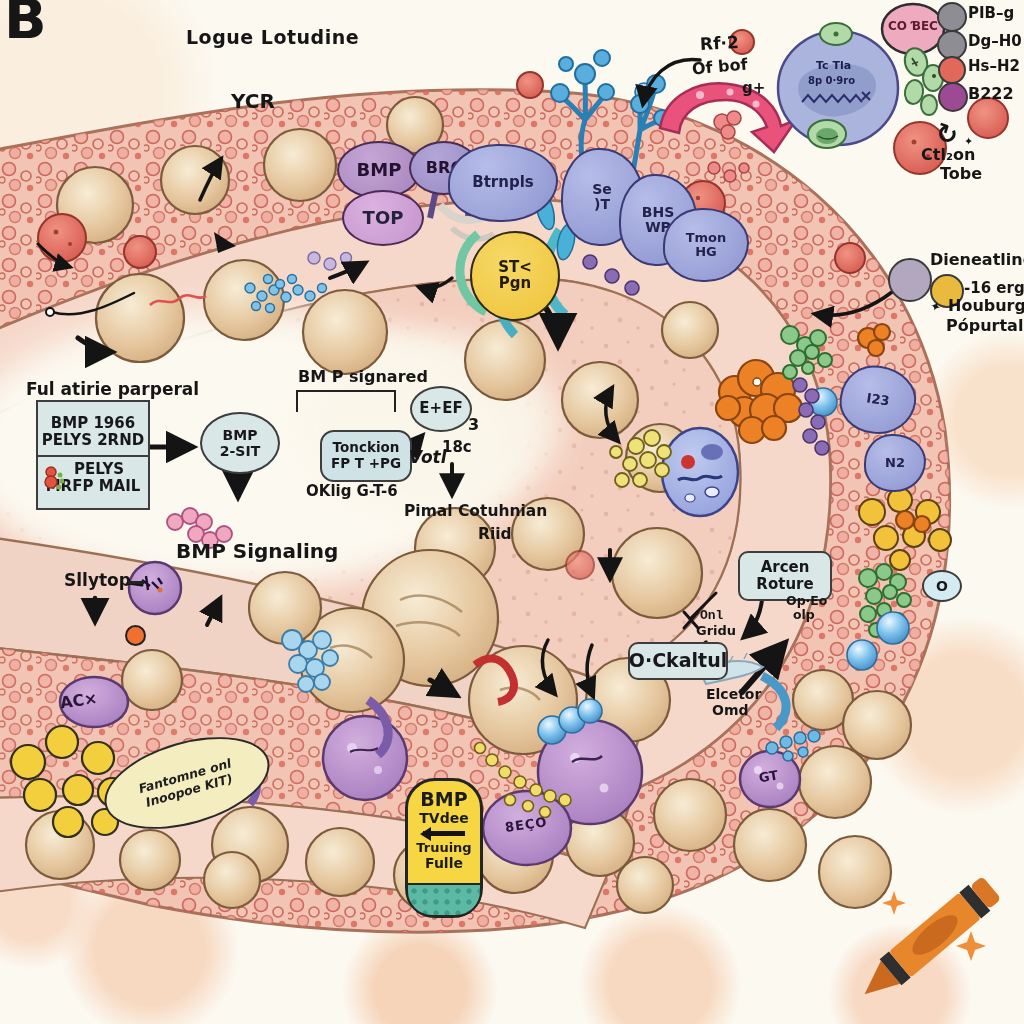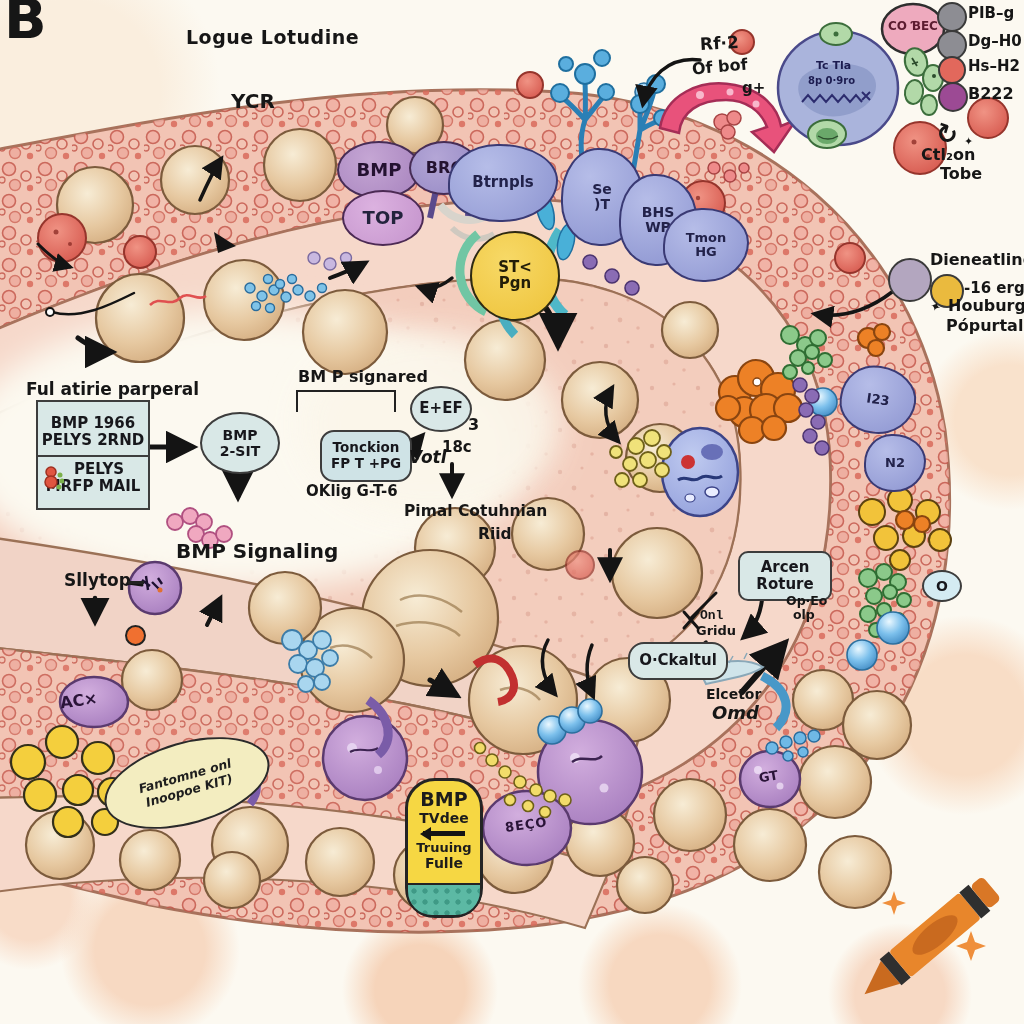--- a/index.html
+++ b/index.html
@@ -608,25 +608,25 @@
 <div class="dash" style="left:128px;top:581px;width:16px;height:3px;"></div>
 <div style="position:absolute;left:125px;top:625px;width:17px;height:17px;border-radius:50%;background:#f07030;border:2px solid #222;"></div>
 
 
 <div class="bluebox" style="left:712px;top:551px;width:90px;height:46px;border-radius:10px;font-size:15px;margin-left:26px;">
   <span>Arcen</span>
   <span>Roture</span>
 </div>
 <div class="lbl" style="left:700px;top:609px;font-size:13px;font-family:Liberation Mono, monospace;">Onl</div>
 <div class="lbl" style="left:696px;top:624px;font-size:13px;">Gridu</div>
-<div class="bluebox" style="left:628px;top:642px;width:96px;height:34px;border-radius:16px;font-size:15px;">
+<div class="bluebox" style="left:628px;top:642px;width:96px;height:34px;border-radius:10px;font-size:19px;">
   <span>O·Ckaltul</span>
 </div>
 <div class="lbl" style="left:706px;top:687px;font-size:14px;">Elcetor</div>
-<div class="lbl" style="left:712px;top:703px;font-size:18px;font-style:italic;">Omd</div>
+<div class="lbl" style="left:712px;top:703px;font-size:14px;">Omd</div>
 <div class="lbl" style="left:786px;top:594px;font-size:12.5px;">Op·Eo</div>
 <div class="lbl" style="left:793px;top:608px;font-size:12.5px;">olp</div>
 <div class="bluebox" style="left:922px;top:570px;width:36px;height:28px;border-radius:50%;font-size:14px;background:#d4ebf2;">
   <span>O</span>
 </div>
 
 
 <div class="tvdee">
   <div style="font-size:19px;margin-top:7px;">BMP</div>
   <div style="font-size:14px;">TVdee</div>

